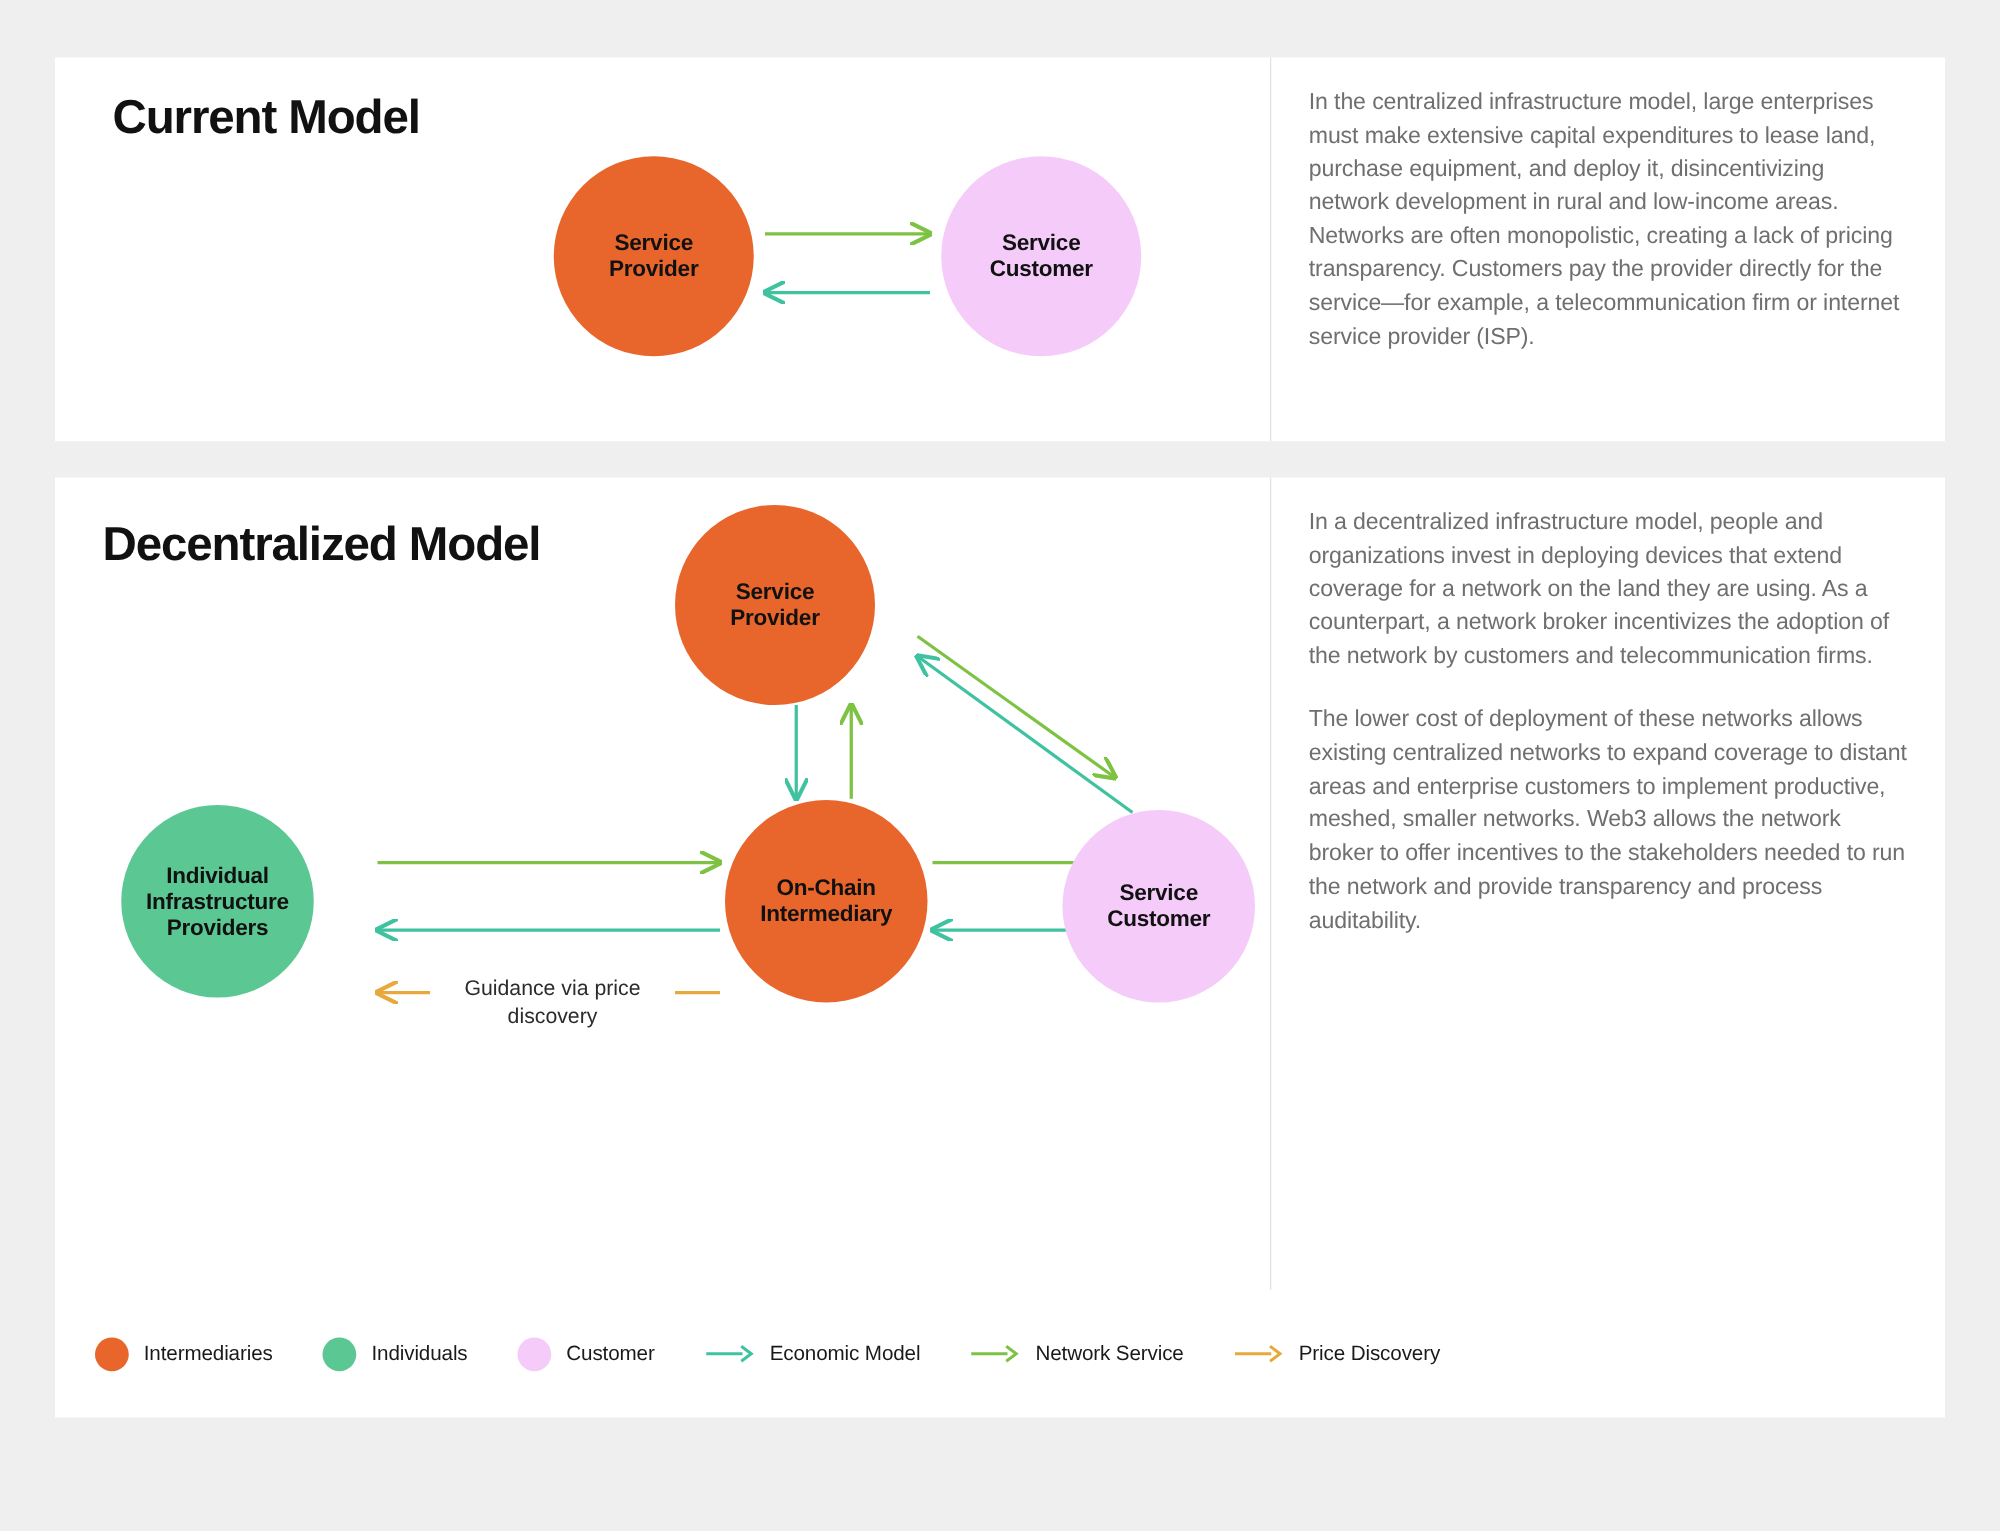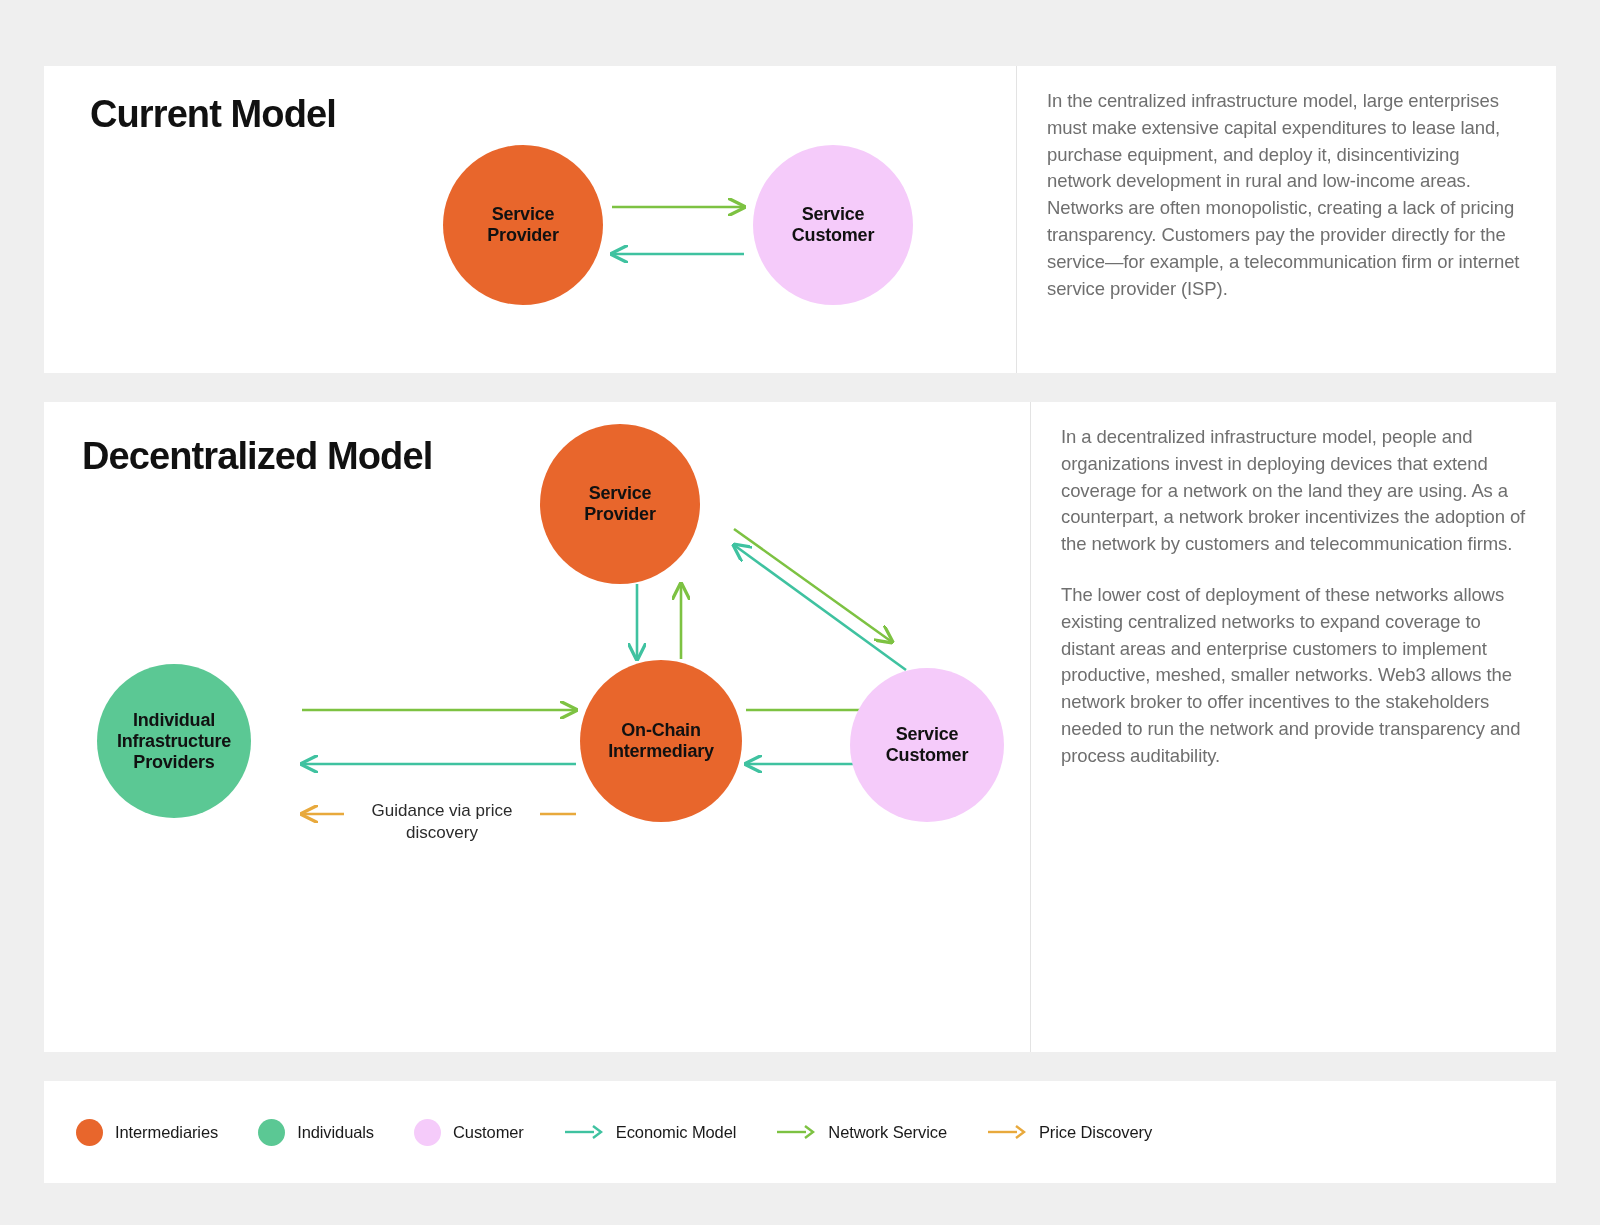--- a/index.html
+++ b/index.html
@@ -6,24 +6,24 @@
   html, body {
     width: 1600px; height: 1225px;
     background: #efefef;
     font-family: "Liberation Sans", sans-serif;
   }
   .page {
     width: 1600px; height: 1225px;
     padding: 46px 44px 0 44px;
     display: flex; flex-direction: column;
   }
-  .panel { background: #ffffff; width: 100%; margin-top: 20px; }
+  .panel { background: #ffffff; width: 100%; }
   .panel-current { height: 307px; display: flex; }
-  .panel-decentral { margin-top: 29px; height: 650px; display: flex; gap: 14px; }
-  .panel-legend { margin-top: 29px; height: 102px; display: flex; align-items: center; }
+  .panel-decentral { margin-top: 29px; height: 650px; display: flex; }
+  .panel-legend { height: 102px; display: flex; align-items: center; }
 
   .left-col { position: relative; }
   .current .left-col { width: 972px; }
   .decentral .left-col { width: 972px; }
 
   .right-col {
     border-left: 1px solid #e3e3e3;
     padding: 22px 28px 0 30px;
     flex: 1;
   }

